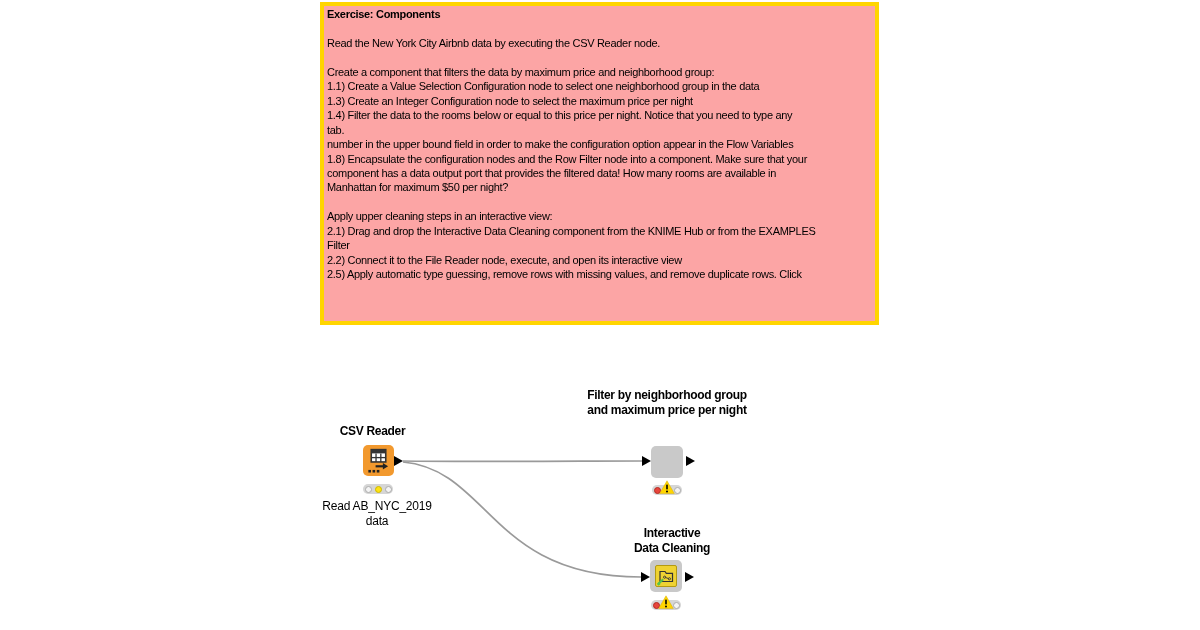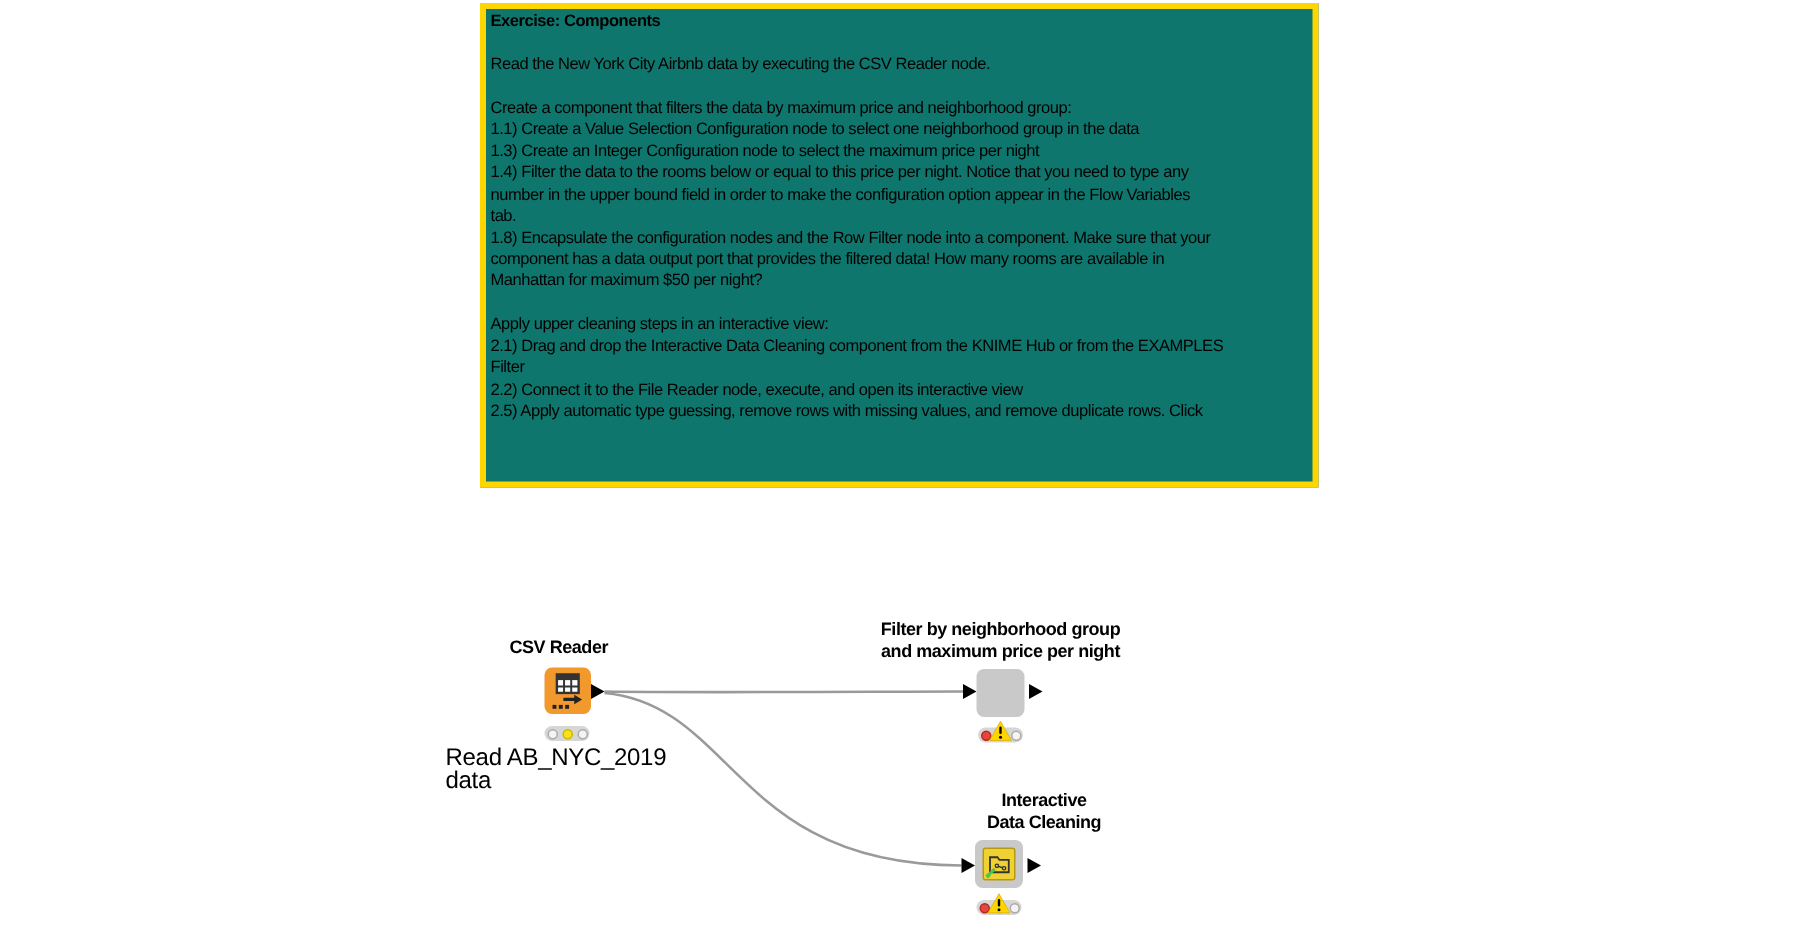--- a/index.html
+++ b/index.html
@@ -8,39 +8,39 @@
     --light-yellow:#FFE312; --light-red:#E8453C; --warning-yellow:#FFD500;
     --connection-gray:#9A9A9A; --brush-green:#53C24D;
   }
   *{box-sizing:border-box;margin:0;padding:0}
   html,body{background:#fff}
   #stage{position:relative;width:1200px;height:630px;background:#ffffff;overflow:hidden;
          font-family:"Liberation Sans",sans-serif;color:#000}
 
   
   .annotation{position:absolute;left:320px;top:2px;width:559px;height:323px;
-      border:4px solid var(--annotation-border);background:#0f766e;overflow:hidden;
+      border:4px solid var(--annotation-border);background:#fca5a5;overflow:hidden;
       padding:1px 3px;font-size:11px;line-height:14.45px;letter-spacing:-0.3px}
   .annotation .ann-title{font-weight:bold;white-space:pre;min-height:14.45px}
   .annotation .ann-line{white-space:pre;min-height:14.45px}
 
   
   #wires{position:absolute;left:0;top:0;width:1200px;height:630px}
   #wires path{fill:none;stroke:var(--connection-gray);stroke-width:1.7px}
 
   .node{position:absolute;width:32px;height:32px;border-radius:5px}
   .node.orange{background:var(--node-orange)}
   .node.gray{background:var(--node-gray)}
   .node .inner-yellow{position:absolute;left:5px;top:5px;width:22px;height:22px;
       background:var(--component-yellow);border:1px solid #b39a12;border-radius:2px;
       display:flex;align-items:center;justify-content:center}
 
   .node-label{position:absolute;text-align:center;font-weight:bold;font-size:12px;
       line-height:14.5px;letter-spacing:-0.3px;white-space:pre-line}
-  .node-sublabel{position:absolute;text-align:left;font-size:16px;line-height:14.5px;
+  .node-sublabel{position:absolute;text-align:center;font-size:12px;line-height:14.5px;
       letter-spacing:-0.2px;white-space:pre-line}
 
   .port{position:absolute;width:0;height:0;border-top:5px solid transparent;
       border-bottom:5px solid transparent;border-left:9px solid #000}
 
   .traffic{position:absolute;width:30px;height:10px;border-radius:5px;
       background:var(--traffic-bg);display:flex;align-items:center;
       justify-content:space-between;padding:0 1.5px}
   .light{width:7px;height:7px;border-radius:50%}
   .light.off{background:var(--light-off);border:1px solid #ABABAB}
@@ -57,22 +57,22 @@
   <div class="annotation">
     <div class="ann-title">Exercise: Components</div>
     <div>
         <div class="ann-line"></div>
         <div class="ann-line">Read the New York City Airbnb data by executing the CSV Reader node.</div>
         <div class="ann-line"></div>
         <div class="ann-line">Create a component that filters the data by maximum price and neighborhood group:</div>
         <div class="ann-line">1.1) Create a Value Selection Configuration node to select one neighborhood group in the data</div>
         <div class="ann-line">1.3) Create an Integer Configuration node to select the maximum price per night</div>
         <div class="ann-line">1.4) Filter the data to the rooms below or equal to this price per night. Notice that you need to type any</div>
+        <div class="ann-line">tab.</div>
         <div class="ann-line">number in the upper bound field in order to make the configuration option appear in the Flow Variables</div>
-        <div class="ann-line">tab.</div>
         <div class="ann-line">1.8) Encapsulate the configuration nodes and the Row Filter node into a component. Make sure that your</div>
         <div class="ann-line">component has a data output port that provides the filtered data! How many rooms are available in</div>
         <div class="ann-line">Manhattan for maximum $50 per night?</div>
         <div class="ann-line"></div>
         <div class="ann-line">Apply upper cleaning steps in an interactive view:</div>
         <div class="ann-line">2.1) Drag and drop the Interactive Data Cleaning component from the KNIME Hub or from the EXAMPLES</div>
         <div class="ann-line">Filter</div>
         <div class="ann-line">2.2) Connect it to the File Reader node, execute, and open its interactive view</div>
         <div class="ann-line">2.5) Apply automatic type guessing, remove rows with missing values, and remove duplicate rows. Click</div>
       </div>
@@ -103,39 +103,39 @@
 
   <div class="traffic" style="left:363px;top:484px">
     <span class="light off"></span>
     <span class="light yellow"></span>
     <span class="light off"></span>
   </div>
 
   <div class="node-sublabel" style="left:297px;top:499px;width:160px">Read AB_NYC_2019
 data</div>
 
-  <div class="node-label" style="left:552px;top:412px;width:230px">Filter by neighborhood group
+  <div class="node-label" style="left:552px;top:388px;width:230px">Filter by neighborhood group
 and maximum price per night</div>
 
   <div class="port" style="left:642px;top:456px"></div>
   <div class="node gray" style="left:651px;top:446px"></div>
   <div class="port" style="left:686px;top:456px"></div>
 
   <div class="traffic" style="left:652px;top:485px">
     <span class="light red"></span>
     <span class="light off"></span>
     <span class="light off"></span>
   </div>
   <svg class="warning" style="left:659px;top:480px" viewBox="0 0 16 15">
     <path d="M8 0.8 L15.3 13.6 L0.7 13.6 Z" fill="#FFD500" stroke="#D8AE00" stroke-width="0.5" stroke-linejoin="round"></path>
     <rect x="7.2" y="4.4" width="1.6" height="5" rx="0.7" fill="#000"></rect>
     <circle cx="8" cy="11.5" r="1" fill="#000"></circle>
   </svg>
 
-  <div class="node-label" style="left:596px;top:526px;width:200px">Interactive
+  <div class="node-label" style="left:572px;top:526px;width:200px">Interactive
 Data Cleaning</div>
 
   <div class="port" style="left:641px;top:572px"></div>
   <div class="node gray" style="left:650px;top:560px">
     <div class="inner-yellow">
       <svg width="20" height="20" viewBox="0 0 20 20">
         <path d="M4 5.5 h5 l1.3 1.8 H16.5 V15.5 H4 Z" fill="none" stroke="#333" stroke-width="1.2"></path>
         <circle cx="8.6" cy="11.2" r="1.1" fill="none" stroke="#333" stroke-width="0.9"></circle>
         <circle cx="13.4" cy="12.8" r="1.1" fill="none" stroke="#333" stroke-width="0.9"></circle>
         <line x1="9.6" y1="11.6" x2="12.4" y2="12.5" stroke="#333" stroke-width="0.9"></line>

